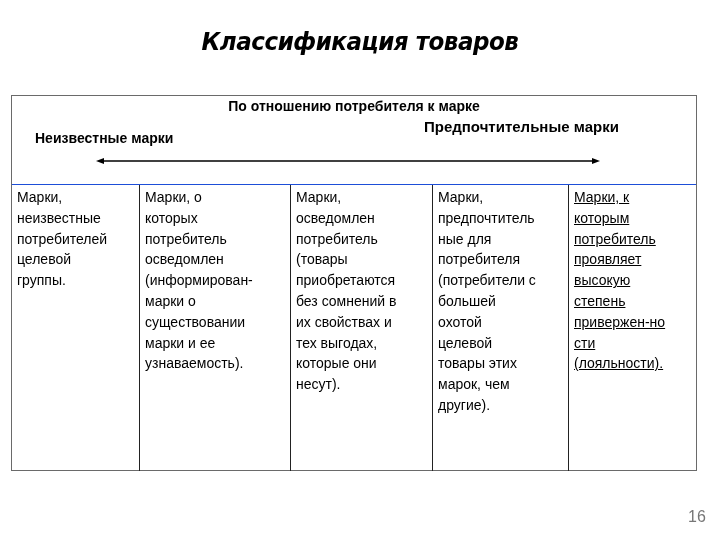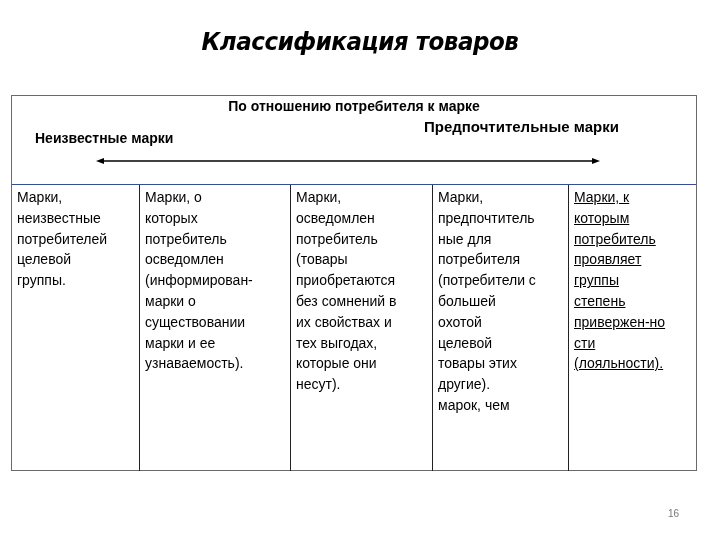--- a/index.html
+++ b/index.html
@@ -25,21 +25,21 @@
     .header-right { position: absolute; left: 412px; top: 22px; font-weight: bold; font-size: 15px; }
     .arrow { position: absolute; left: 84px; top: 60px; width: 504px; height: 10px; }
     .body-row { position: absolute; left: 0; top: 89px; width: 100%; height: 286px; }
     .cell {
       position: absolute; top: 0; height: 100%; box-sizing: border-box;
       padding: 2px 4px 15px 5px; font-size: 14px; line-height: 20.8px;
       border-right: 1px solid #222;
     }
     .cell:last-child { border-right: none; text-decoration: underline; }
     .cell p { margin: 0; }
-    .page-num { position: absolute; left: 668px; top: 508px; font-size: 10px; color: #777; }
+    .page-num { position: absolute; left: 688px; top: 508px; font-size: 16px; color: #777; }
   </style>
 </head>
 <body>
 
 <div class="title">Классификация товаров</div>
 
 <div class="table">
   <div class="header">
     <div class="header-title">По отношению потребителя к марке</div>
     <div class="header-left">Неизвестные марки</div>
@@ -85,29 +85,29 @@
     <div class="cell" style="left:421px; width:136px;">
       <p>Марки,</p>
       <p>предпочтитель</p>
       <p>ные для</p>
       <p>потребителя</p>
       <p>(потребители с</p>
       <p>большей</p>
       <p>охотой</p>
       <p>целевой</p>
       <p>товары этих</p>
+      <p>марок, чем</p>
       <p>другие).</p>
-      <p>марок, чем</p>
     </div>
     <div class="cell" style="left:557px; width:127px;">
       <p>Марки, к</p>
       <p>которым</p>
       <p>потребитель</p>
       <p>проявляет</p>
-      <p>группы</p>
+      <p>высокую</p>
       <p>степень</p>
       <p>привержен-но</p>
       <p>сти</p>
       <p>(лояльности).</p>
     </div>
   </div>
 </div>
 
 <div class="page-num">16</div>
 

